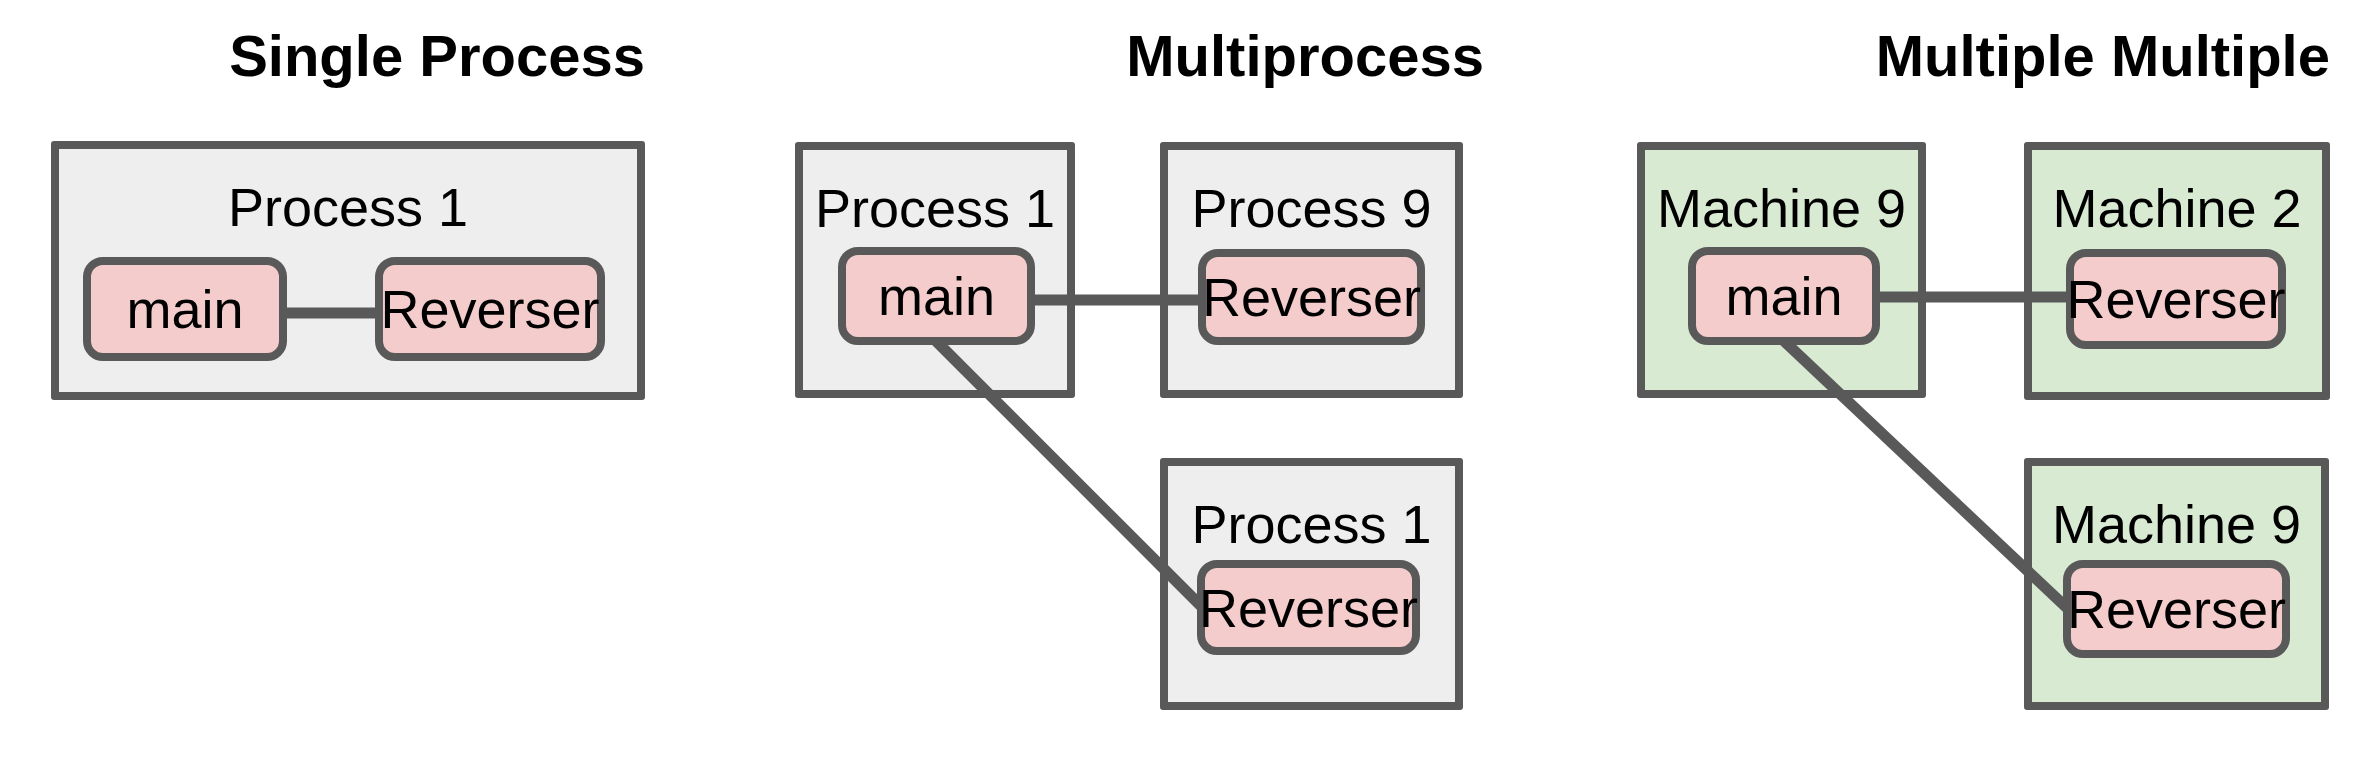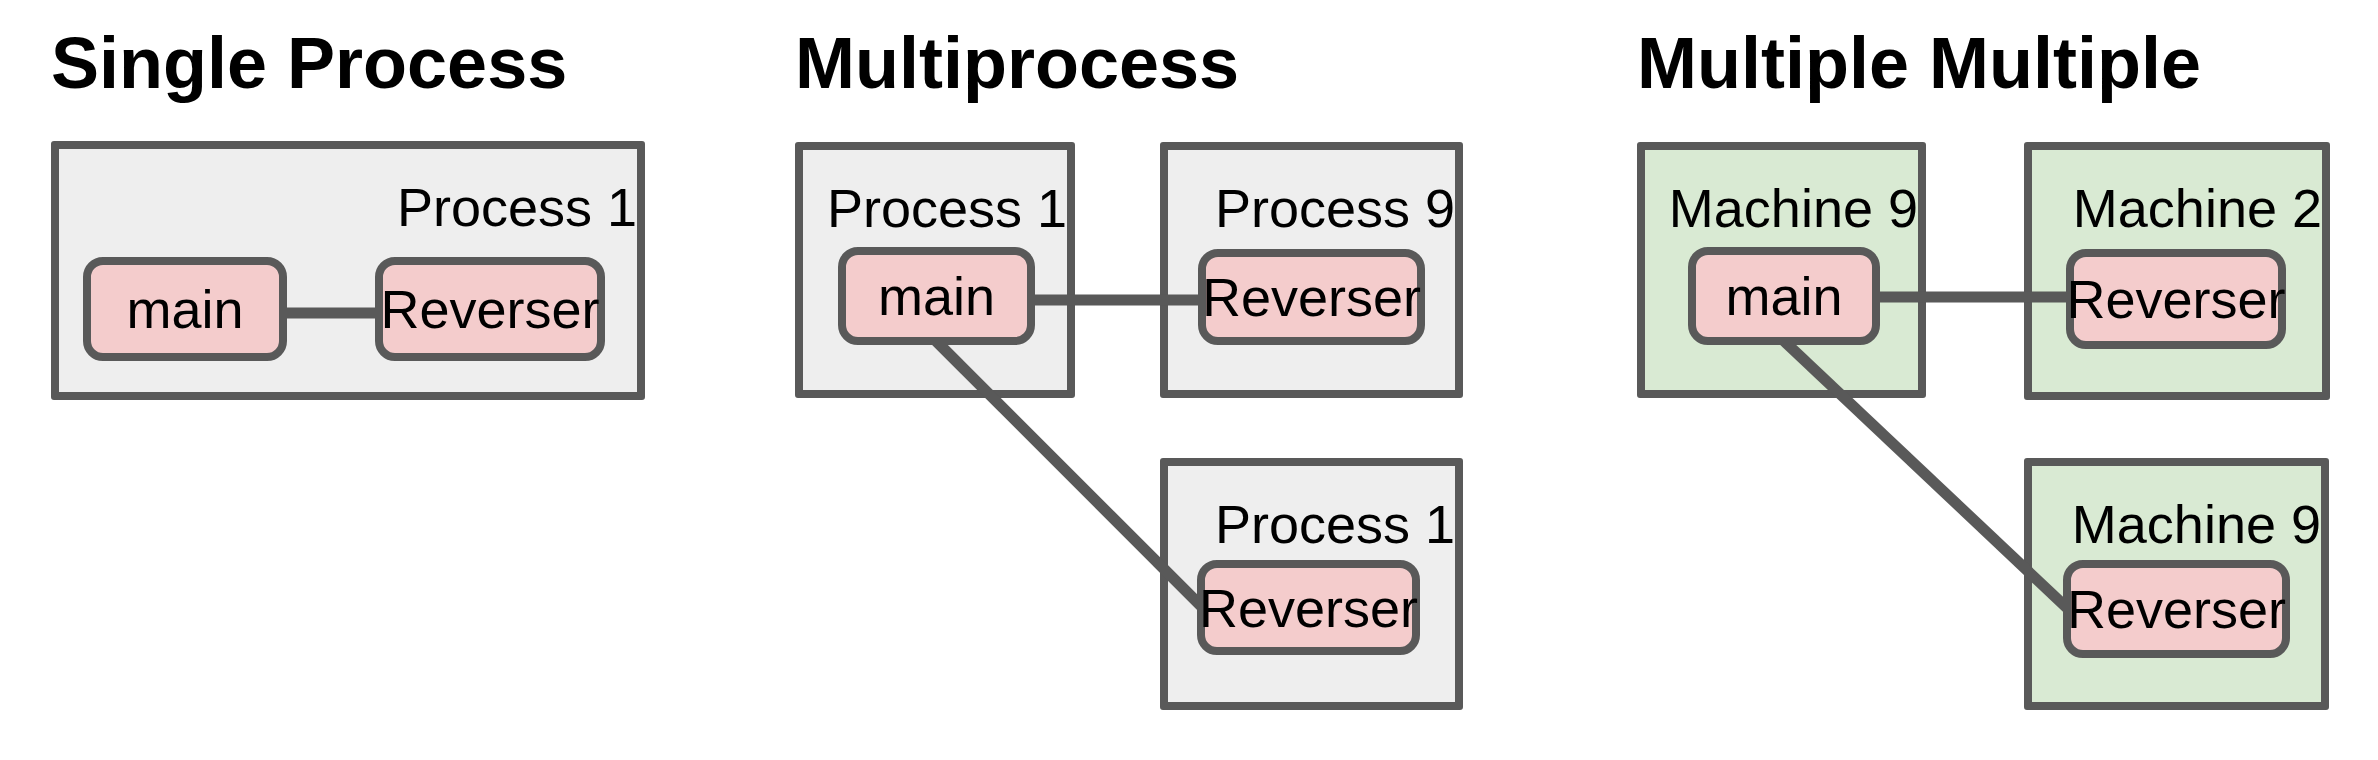--- a/index.html
+++ b/index.html
@@ -20,43 +20,43 @@
     color: var(--text, #000000);
   }
   .canvas {
     position: relative;
     width: 2378px; height: 760px;
     overflow: hidden;
   }
   .title {
     position: absolute;
     top: 24px;
-    font-size: 72px;
+    font-size: 58px;
     font-weight: 700;
     line-height: 1.1;
-    text-align: left;
+    text-align: right;
     white-space: nowrap;
   }
   .t1 { left: 51px;  width: 594px; }
-  .t2 { left: 795px; width: 668px; }
+  .t2 { left: 816px; width: 668px; }
   .t3 { left: 1637px; width: 693px; }
 
   .container-box {
     position: absolute;
     border: 8px solid var(--border, #595959);
     border-radius: 3px;
     z-index: 1;
   }
   .container-box.gray  { background: var(--process-fill, #eeeeee); }
   .container-box.green { background: var(--machine-fill, #d9ead3); }
 
   .container-label {
     position: absolute;
     top: 26px; left: 0; right: 0;
-    text-align: right;
+    text-align: center;
     font-size: 54px;
     line-height: 1.2;
     white-space: nowrap;
   }
 
   .node {
     position: absolute;
     background: var(--node-fill, #f4cccc);
     border: 8px solid var(--border, #595959);
     border-radius: 20px;

